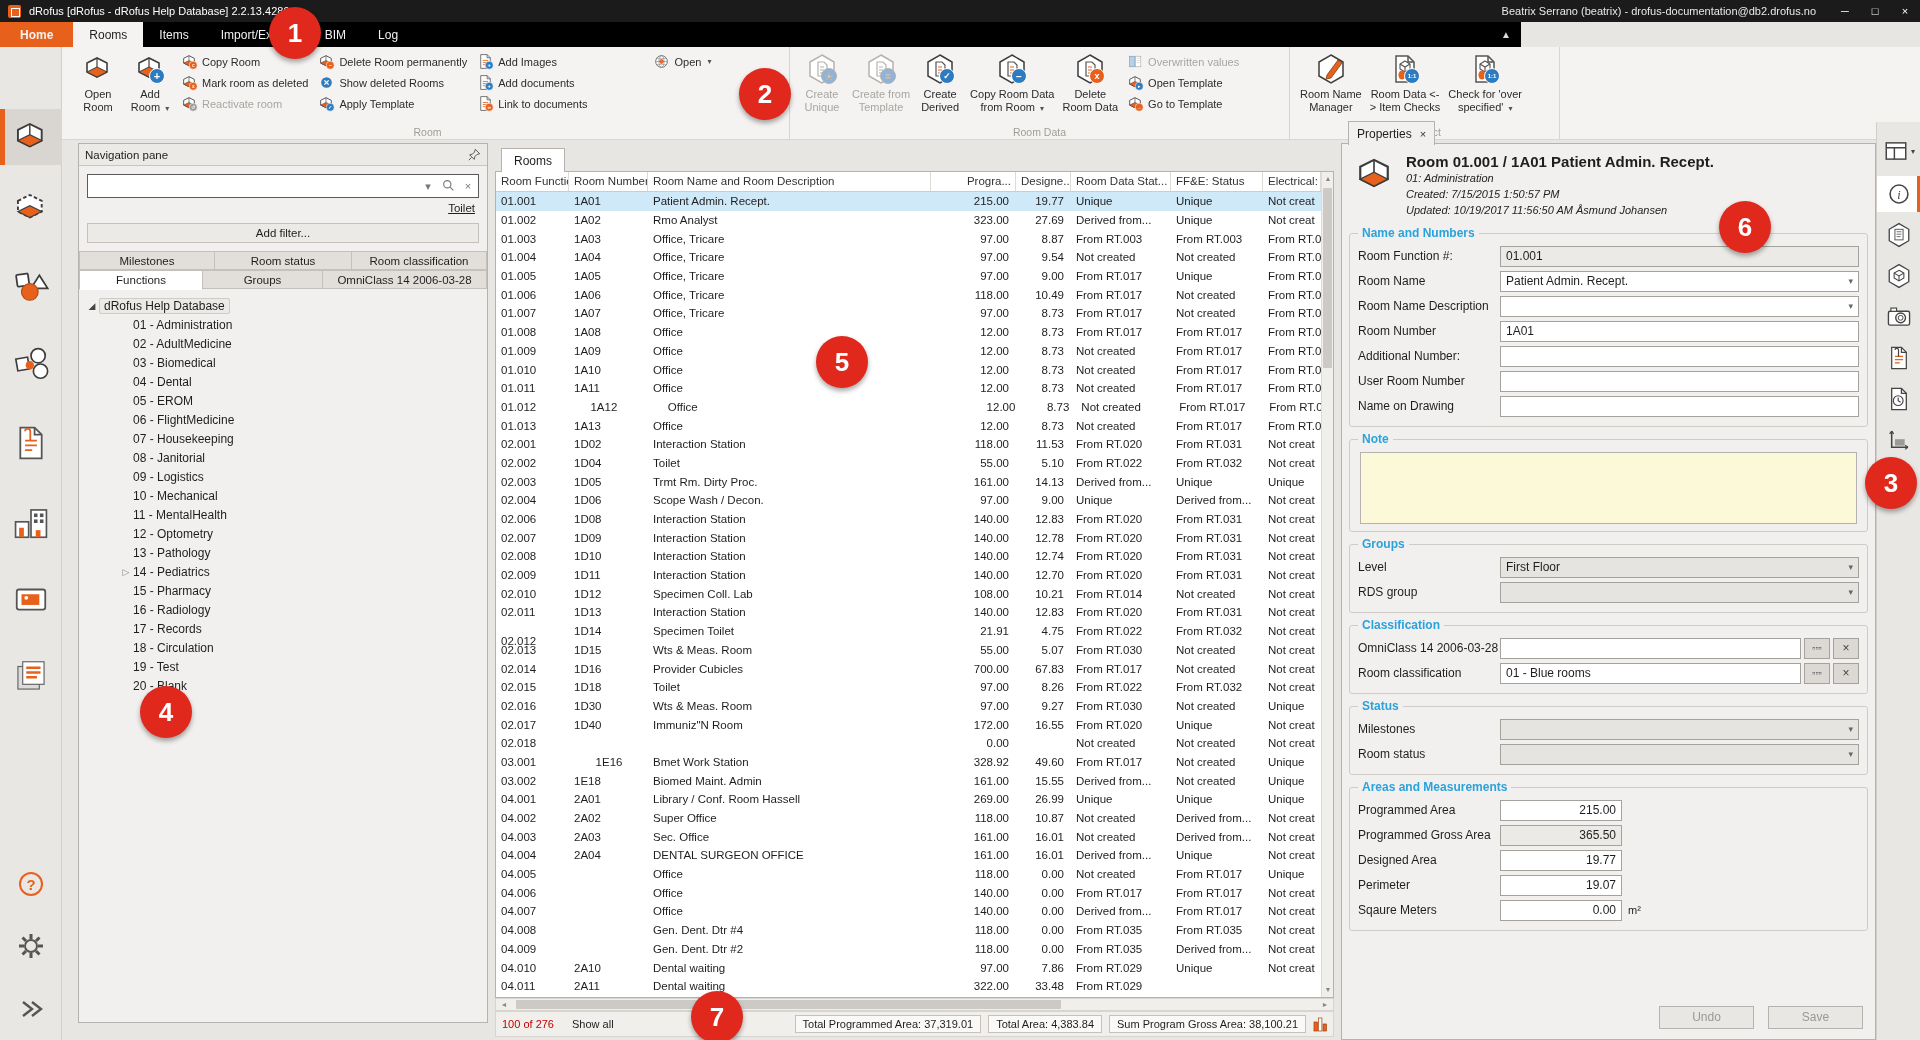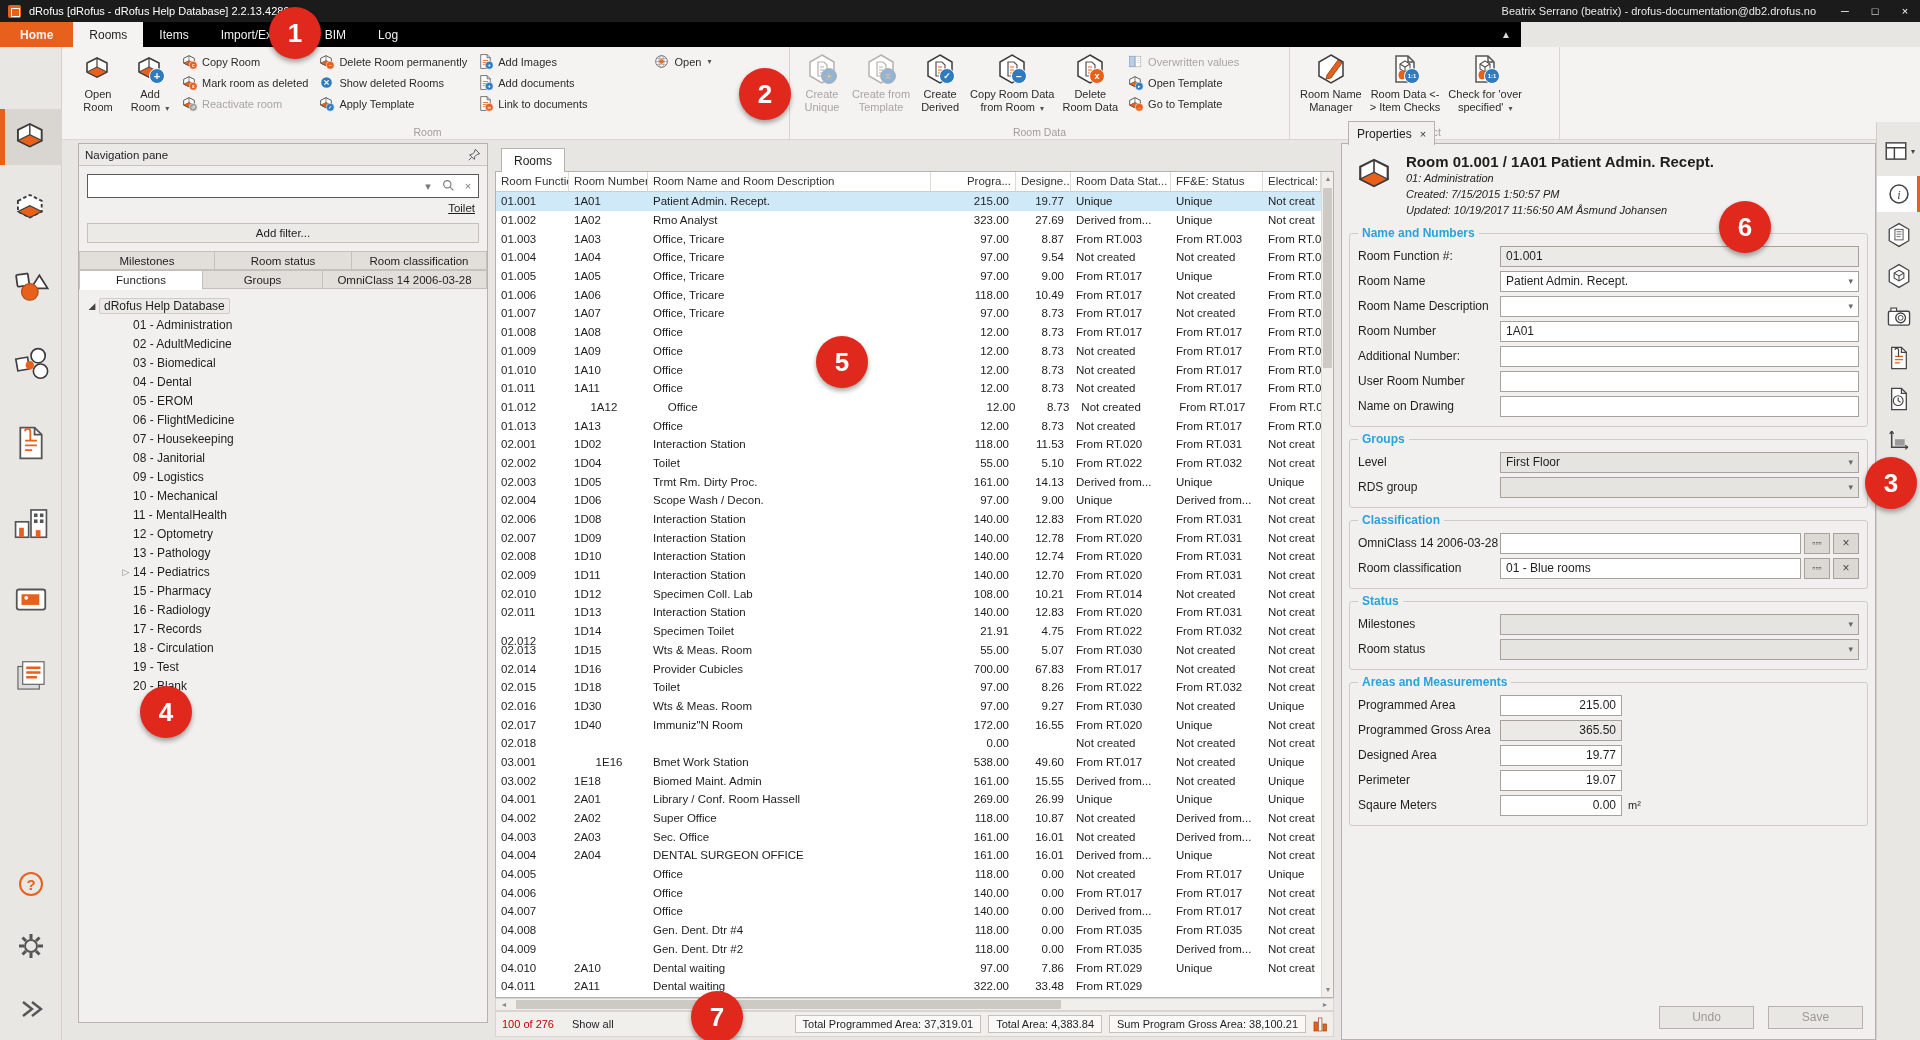--- a/index.html
+++ b/index.html
@@ -958,21 +958,21 @@
           <div class="td num" style="width: 85px;">0.00</div>
           <div class="td num" style="width: 55px;"></div>
           <div class="td" style="width: 100px;">Not created</div>
           <div class="td" style="width: 92px;">Not created</div>
           <div class="td" style="width: 58px;">Not creat</div>
         </div>
         <div class="drow">
           <div class="td" style="width: 73px;">03.001</div>
           <div class="td" style="width: 79px; text-align: center;">1E16</div>
           <div class="td" style="width: 283px;">Bmet Work Station</div>
-          <div class="td num" style="width: 85px;">538.00</div>
+          <div class="td num" style="width: 85px;">328.92</div>
           <div class="td num" style="width: 55px;">49.60</div>
           <div class="td" style="width: 100px;">From RT.017</div>
           <div class="td" style="width: 92px;">Not created</div>
           <div class="td" style="width: 58px;">Unique</div>
         </div>
         <div class="drow">
           <div class="td" style="width: 73px;">03.002</div>
           <div class="td" style="width: 79px;">1E18</div>
           <div class="td" style="width: 283px;">Biomed Maint. Admin</div>
           <div class="td num" style="width: 85px;">161.00</div>
@@ -1185,20 +1185,24 @@
           </div>
         </div>
         <div class="prow">
           <span class="plabel">Name on Drawing</span>
           <div class="pfield ">
             <span class="cv"></span>
           </div>
         </div>
       </div>
       <div class="sect">
+        <span class="sect-title">Note</span>
+        <div class="notearea"></div>
+      </div>
+      <div class="sect">
         <span class="sect-title">Groups</span>
         <div class="prow">
           <span class="plabel">Level</span>
           <div class="pfield gray">
             <span class="cv">First Floor</span>
             <span class="caret2">▾</span>
           </div>
         </div>
         <div class="prow">
           <span class="plabel">RDS group</span>

